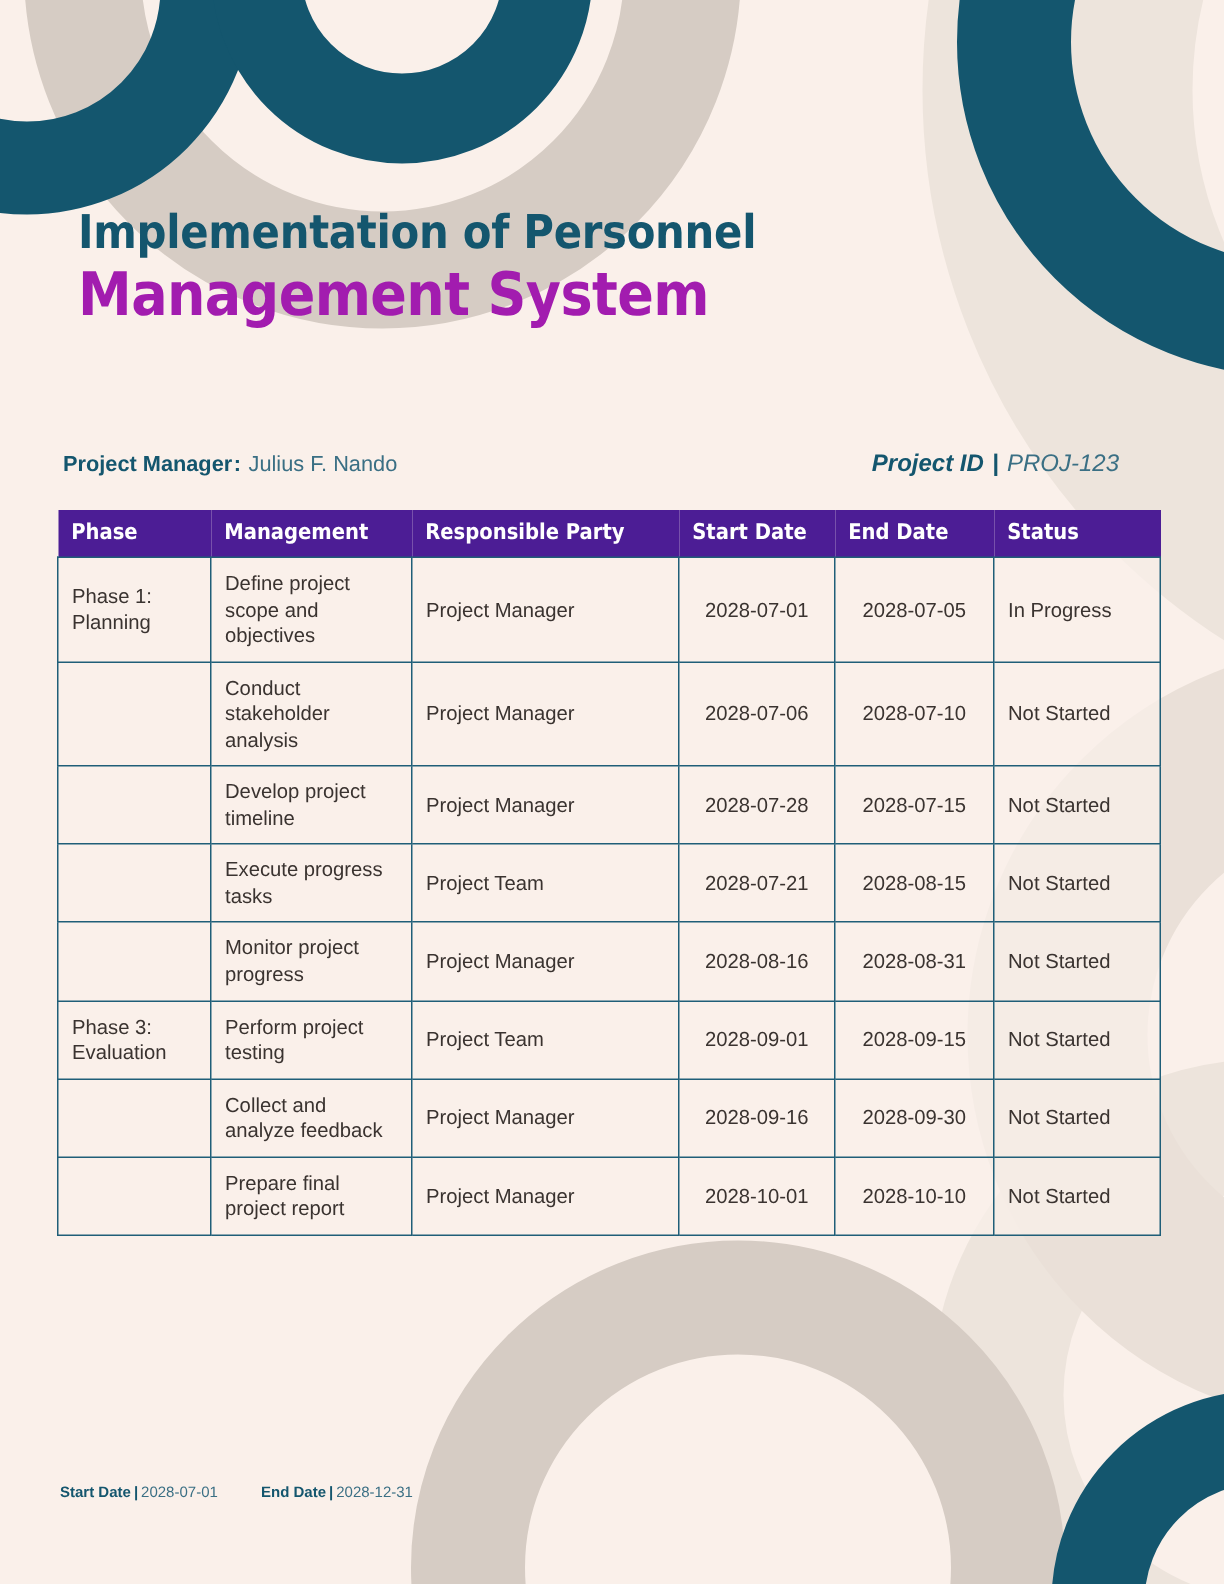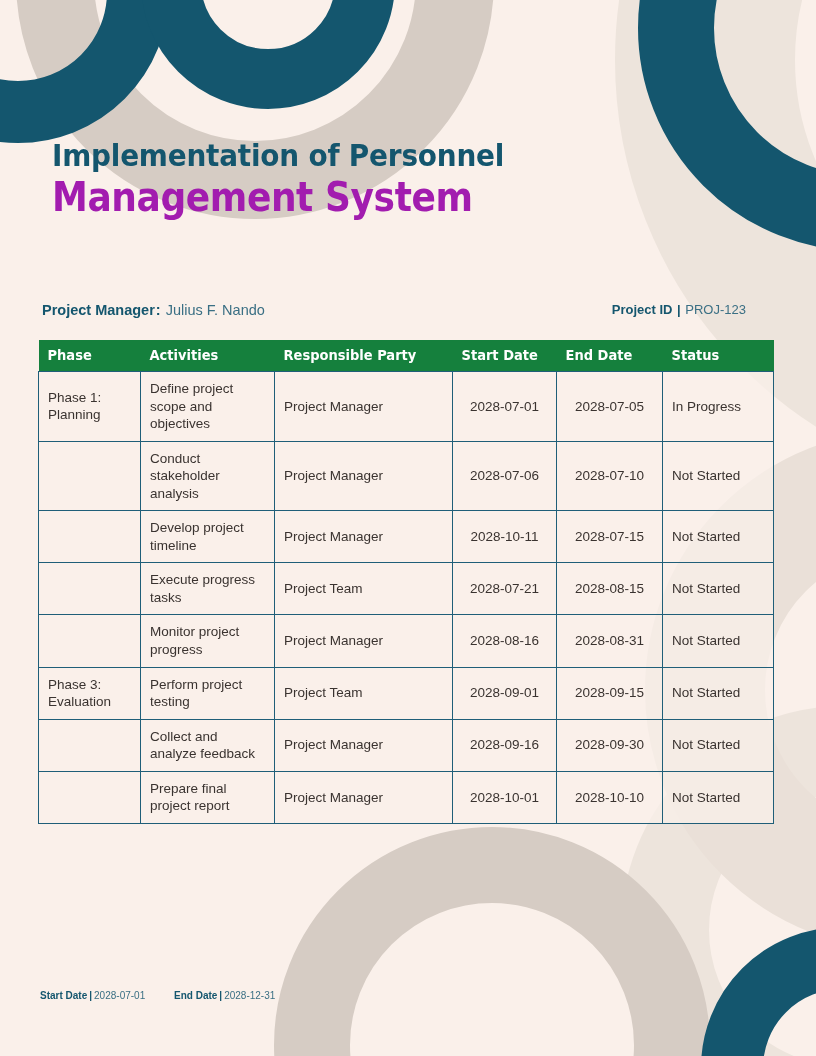--- a/index.html
+++ b/index.html
@@ -76,22 +76,23 @@
     font-size: 14.5px;
     line-height: 20px;
     white-space: nowrap;
   }
   .meta-right {
     position: absolute;
     right: 28px;
     top: 0;
     width: 170px;
     text-align: right;
-    font-size: 13px;
+    font-size: 16px;
     line-height: 20px;
+    font-style: italic;
   }
   .meta-label {
     font-weight: 700;
     color: #14566E;
   }
   .meta-sep {
     font-weight: 700;
     color: #14566E;
     padding: 0 1px;
   }
@@ -106,21 +107,21 @@
     left: 38px;
     top: 326px;
     width: 735px;
   }
   table.proj {
     width: 735px;
     border-collapse: collapse;
     table-layout: fixed;
   }
   table.proj th {
-    background: #15803d;
+    background: #4c1d95;
     color: #FFFFFF;
     font-family: "DejaVu Sans Condensed", "Liberation Sans Narrow", "Liberation Sans", sans-serif;
     font-size: 14.5px;
     font-weight: 700;
     text-align: left;
     padding: 7px 9px 8px 9px;
     border: none;
     white-space: nowrap;
   }
   table.proj td {
@@ -210,21 +211,21 @@
         <col style="width:102px">
         <col style="width:134px">
         <col style="width:178px">
         <col style="width:104px">
         <col style="width:106px">
         <col style="width:111px">
       </colgroup>
       <thead>
         <tr>
           <th>Phase</th>
-          <th>Activities</th>
+          <th>Management</th>
           <th>Responsible Party</th>
           <th>Start Date</th>
           <th>End Date</th>
           <th>Status</th>
         </tr>
       </thead>
       <tbody>
         <tr>
           <td class="c-phase">Phase 1: Planning</td>
           <td class="c-act">Define project scope and objectives</td>
@@ -238,21 +239,21 @@
           <td class="c-act">Conduct stakeholder analysis</td>
           <td class="c-resp">Project Manager</td>
           <td class="c-start">2028-07-06</td>
           <td class="c-end">2028-07-10</td>
           <td class="c-status">Not Started</td>
         </tr>
         <tr>
           <td class="c-phase"></td>
           <td class="c-act">Develop project timeline</td>
           <td class="c-resp">Project Manager</td>
-          <td class="c-start">2028-10-11</td>
+          <td class="c-start">2028-07-28</td>
           <td class="c-end">2028-07-15</td>
           <td class="c-status">Not Started</td>
         </tr>
         <tr>
           <td class="c-phase"></td>
           <td class="c-act">Execute progress tasks</td>
           <td class="c-resp">Project Team</td>
           <td class="c-start">2028-07-21</td>
           <td class="c-end">2028-08-15</td>
           <td class="c-status">Not Started</td>

